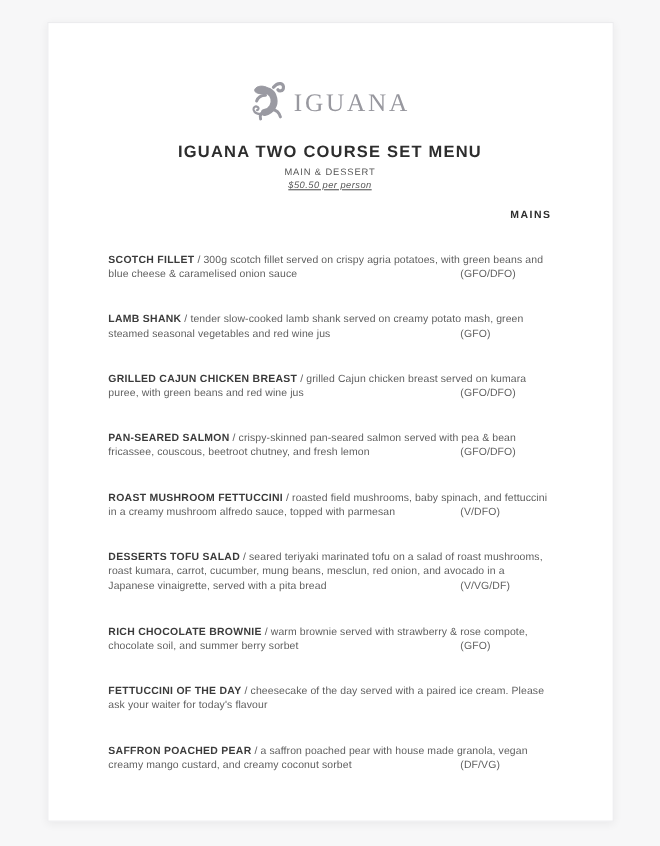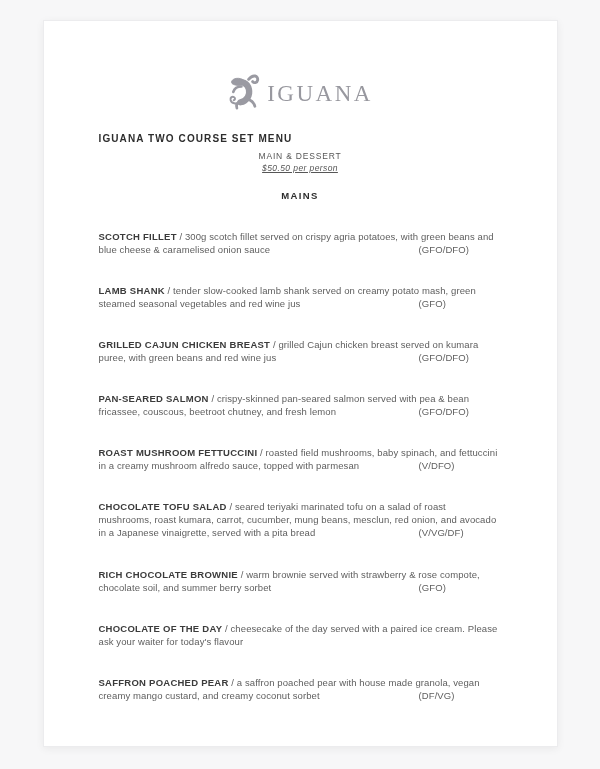--- a/index.html
+++ b/index.html
@@ -30,23 +30,23 @@
   .brand-wordmark {
     font-family:"Liberation Serif", serif;
     font-size:23px;
     letter-spacing:2.5px;
     color:#98989f;
     line-height:1;
     padding-top:4px;
   }
   .menu-title {
     margin-top:21px;
-    text-align:left;
+    text-align:center;
     font-weight:bold;
-    font-size:10px;
+    font-size:15px;
     letter-spacing:1.1px;
     color:#2d2d2d;
     line-height:13px;
   }
   .menu-subtitle {
     margin-top:6px;
     text-align:center;
     font-size:8.5px;
     letter-spacing:0.8px;
     color:#565656;
@@ -56,21 +56,21 @@
     margin-top:1px;
     text-align:center;
     font-style:italic;
     font-size:8.5px;
     letter-spacing:0.4px;
     color:#565656;
     line-height:11px;
     text-decoration:underline;
   }
   .section-heading {
-    text-align:center;
+    text-align:right;
     font-weight:bold;
     font-size:9.5px;
     letter-spacing:1.4px;
     color:#2d2d2d;
     line-height:12px;
   }
   .section--mains { margin-top:16px; }
   .section--desserts { margin-top:29px; }
   .items { margin-top:14px; }
   .menu-item {
@@ -152,41 +152,41 @@
       </p>
 
       <p class="menu-item">
         <span class="item-name">ROAST MUSHROOM FETTUCCINI</span>
         <span class="item-sep">/</span>
         <span class="item-desc">roasted field mushrooms, baby spinach, and fettuccini in a creamy mushroom alfredo sauce, topped with parmesan</span>
         <span class="dietary">(V/DFO)</span>
       </p>
 
       <p class="menu-item">
-        <span class="item-name">CHOCOLATE TOFU SALAD</span>
+        <span class="item-name">DESSERTS TOFU SALAD</span>
         <span class="item-sep">/</span>
         <span class="item-desc">seared teriyaki marinated tofu on a salad of roast mushrooms, roast kumara, carrot, cucumber, mung beans, mesclun, red onion, and avocado in a Japanese vinaigrette, served with a pita bread</span>
         <span class="dietary">(V/VG/DF)</span>
       </p>
 
     </div>
   </div>
 
   <div class="section section--desserts">
     <div class="items">
 
       <p class="menu-item">
         <span class="item-name">RICH CHOCOLATE BROWNIE</span>
         <span class="item-sep">/</span>
         <span class="item-desc">warm brownie served with strawberry &amp; rose compote, chocolate soil, and summer berry sorbet</span>
         <span class="dietary">(GFO)</span>
       </p>
 
       <p class="menu-item">
-        <span class="item-name">CHOCOLATE OF THE DAY</span>
+        <span class="item-name">FETTUCCINI OF THE DAY</span>
         <span class="item-sep">/</span>
         <span class="item-desc">cheesecake of the day served with a paired ice cream. Please ask your waiter for today's flavour</span>
         <span class="dietary"></span>
       </p>
 
       <p class="menu-item">
         <span class="item-name">SAFFRON POACHED PEAR</span>
         <span class="item-sep">/</span>
         <span class="item-desc">a saffron poached pear with house made granola, vegan creamy mango custard, and creamy coconut sorbet</span>
         <span class="dietary">(DF/VG)</span>

